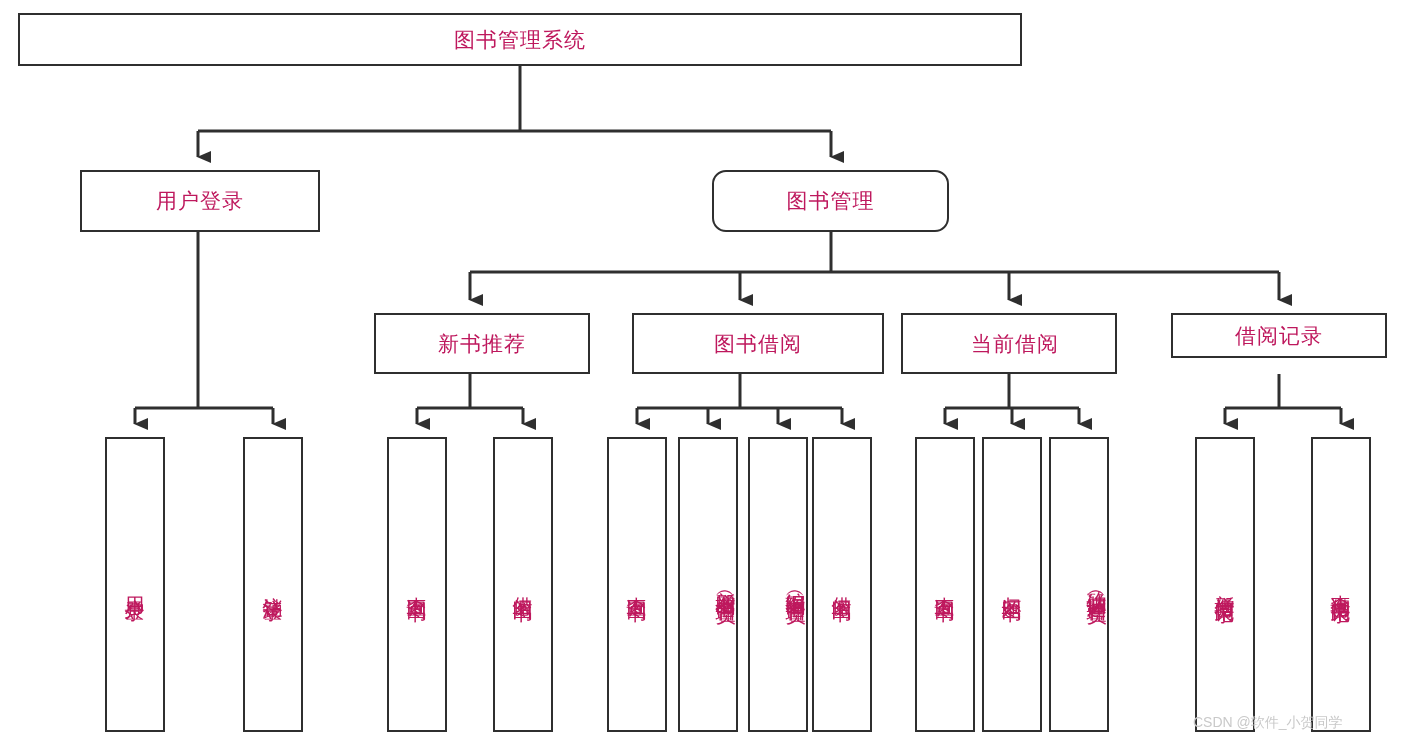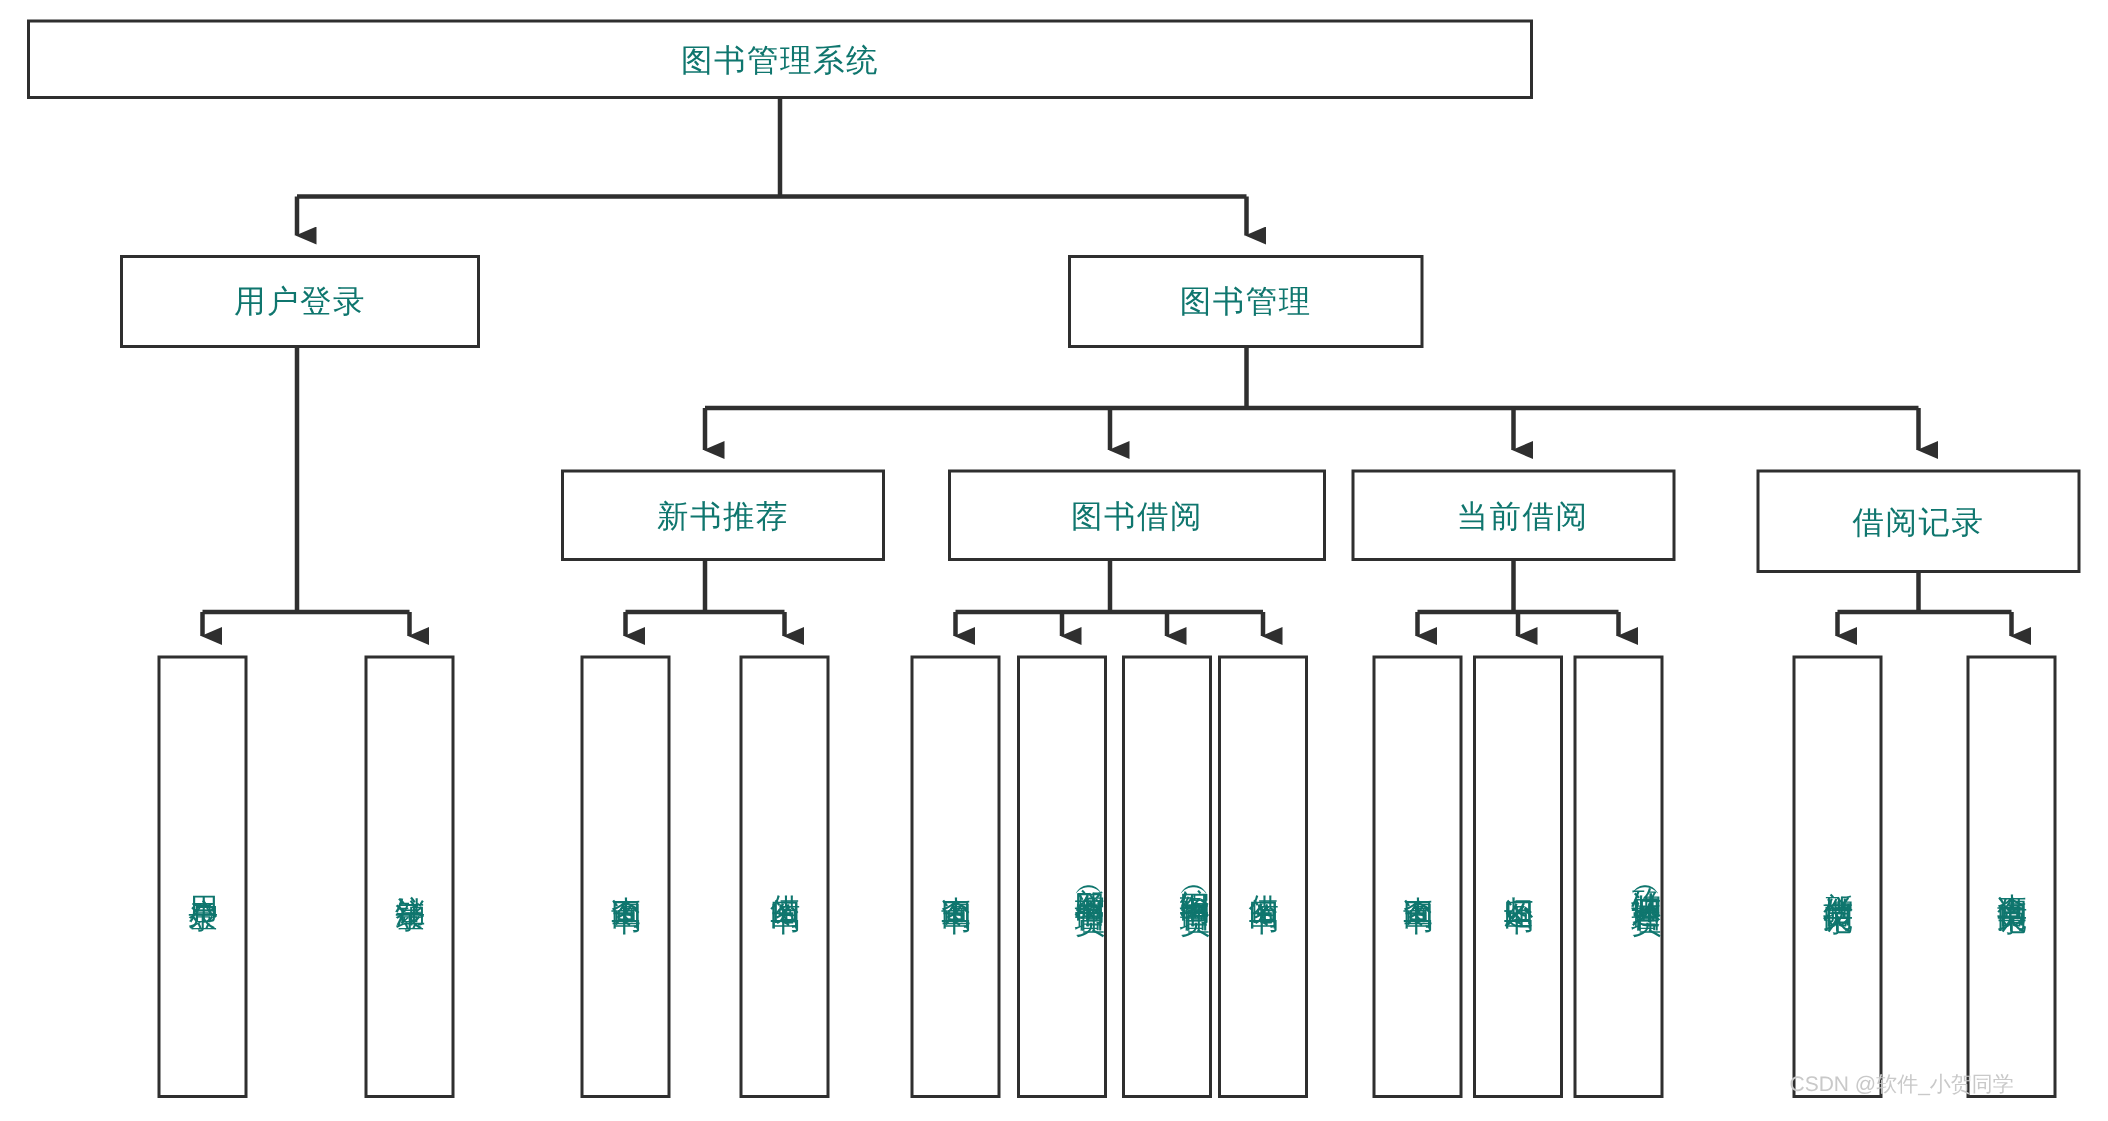--- a/index.html
+++ b/index.html
@@ -25,21 +25,21 @@
     height: 747px;
   }
   .node {
     position: absolute;
     box-sizing: border-box;
     background: #ffffff;
     border: 2px solid #2f2f2f;
     display: flex;
     align-items: center;
     justify-content: center;
-    color: #0f766e;
+    color: #be185d;
     z-index: 2;
   }
   .node.h {
     font-size: 21px;
     letter-spacing: 1px;
   }
   .node.v {
     font-size: 20px;
     writing-mode: vertical-rl;
     text-orientation: upright;
@@ -121,34 +121,34 @@
     </g>
   </svg>
 
   <div class="node h" style="left:18px; top:13px; width:1004px; height:53px;">
     <span>图书管理系统</span>
   </div>
 
   <div class="node h" style="left:80px; top:170px; width:240px; height:62px;">
     <span>用户登录</span>
   </div>
-  <div class="node h" style="left:712px; top:170px; width:237px; height:62px;">
+  <div class="node h" style="left:712px; top:170px; width:237px; height:62px;border-radius:14px;">
     <span>图书管理</span>
   </div>
 
   <div class="node h" style="left:362px; top:313px; width:216px; height:61px;margin-left:12px;">
     <span>新书推荐</span>
   </div>
   <div class="node h" style="left:632px; top:313px; width:252px; height:61px;">
     <span>图书借阅</span>
   </div>
   <div class="node h" style="left:901px; top:313px; width:216px; height:61px;padding-left:12px;">
     <span>当前借阅</span>
   </div>
-  <div class="node h" style="left:1171px; top:313px; width:216px; height:69px;">
+  <div class="node h" style="left:1171px; top:313px; width:216px; height:45px;">
     <span>借阅记录</span>
   </div>
 
   <div class="node v" style="left:105px; top:437px; width:60px; height:295px;">
     <span class="vtxt">用户登录</span>
   </div>
   <div class="node v" style="left:243px; top:437px; width:60px; height:295px;">
     <span class="vtxt">注销登录</span>
   </div>
 

